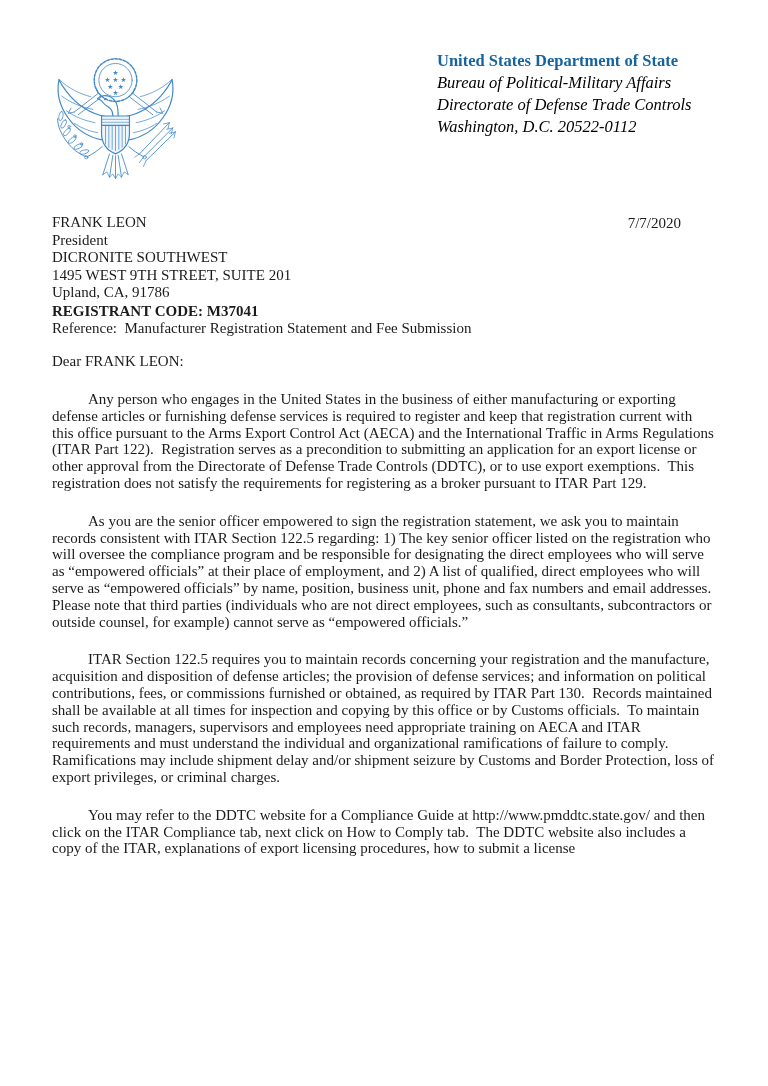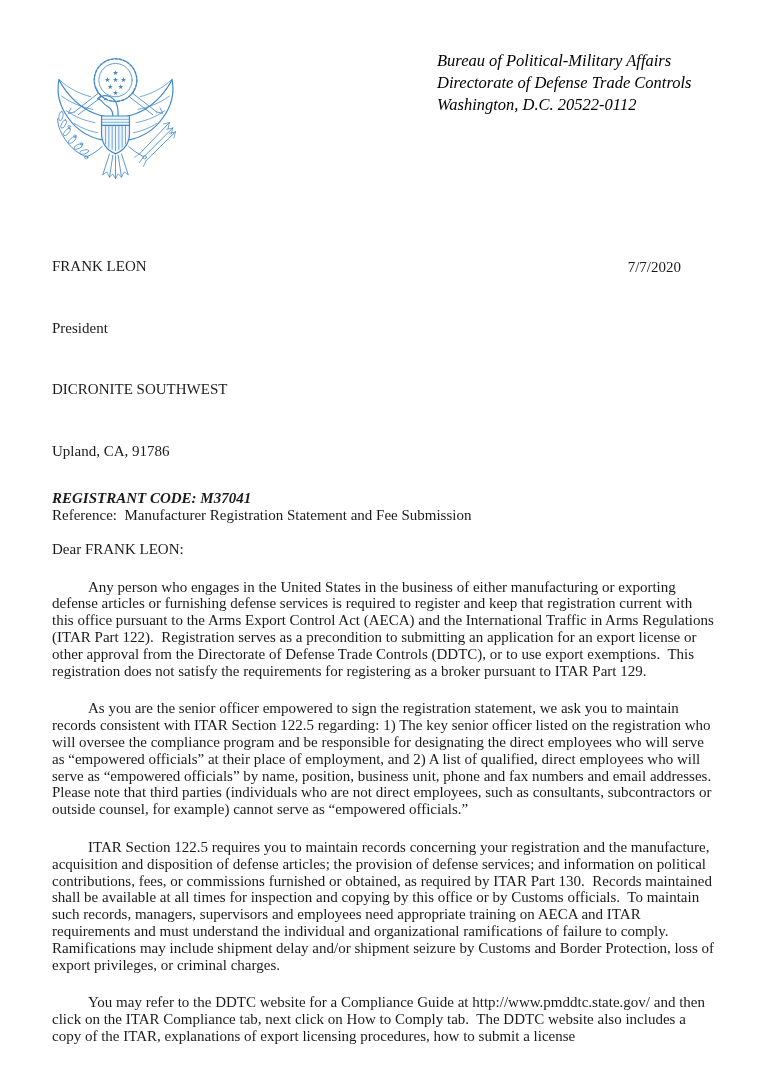--- a/index.html
+++ b/index.html
@@ -43,31 +43,29 @@
   .content {
     position: absolute;
     left: 52px;
     top: 214px;
     width: 664px;
     font-size: 15px;
     line-height: 16.8px;
     text-align: left;
   }
   .addr-row { position: relative; }
-  .recipient div { line-height: 17.5px; margin-top: 44px; }
+  .recipient div { line-height: 17.5px; }
   .date {
     position: absolute;
     top: 1px;
     right: 35px;
   }
   .reg-block {
-    margin-top: 29px;
     font-weight: bold;
     line-height: 18px;
-    font-style: italic;
   }
   .reference {
     white-space: pre-wrap;
   }
   .salutation {
     margin-top: 17px;
     white-space: pre-wrap;
   }
   p.para {
     margin: 21px 0 0 0;
@@ -135,32 +133,34 @@
           <text x="100" y="45">★</text>
           <text x="112" y="45">★</text>
         <text x="92" y="55">★</text>
           <text x="108" y="55">★</text>
         <text x="100" y="64">★</text>
       </g>
     </svg>
   </div>
 
   <div class="letterhead">
+    <div class="agency">United States Department of State</div>
     <div class="lh-sub">Bureau of Political-Military Affairs</div>
     <div class="lh-sub">Directorate of Defense Trade Controls</div>
     <div class="lh-sub">Washington, D.C. 20522-0112</div>
   </div>
 
   <div class="content">
 
     <div class="addr-row">
       <div class="recipient">
         <div>FRANK LEON</div>
         <div>President</div>
         <div>DICRONITE SOUTHWEST</div>
+        <div>1495 WEST 9TH STREET, SUITE 201</div>
         <div>Upland, CA, 91786</div>
       </div>
       <div class="date">7/7/2020</div>
     </div>
 
     <div class="reg-block">
       <div>REGISTRANT CODE: M37041</div>
     </div>
 
     <div class="reference">Reference:  Manufacturer Registration Statement and Fee Submission</div>

